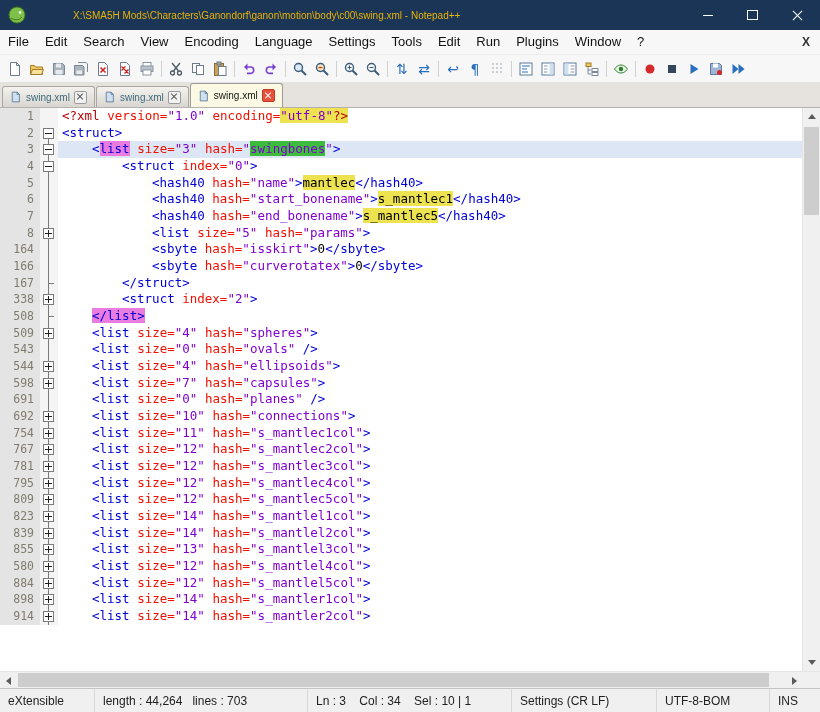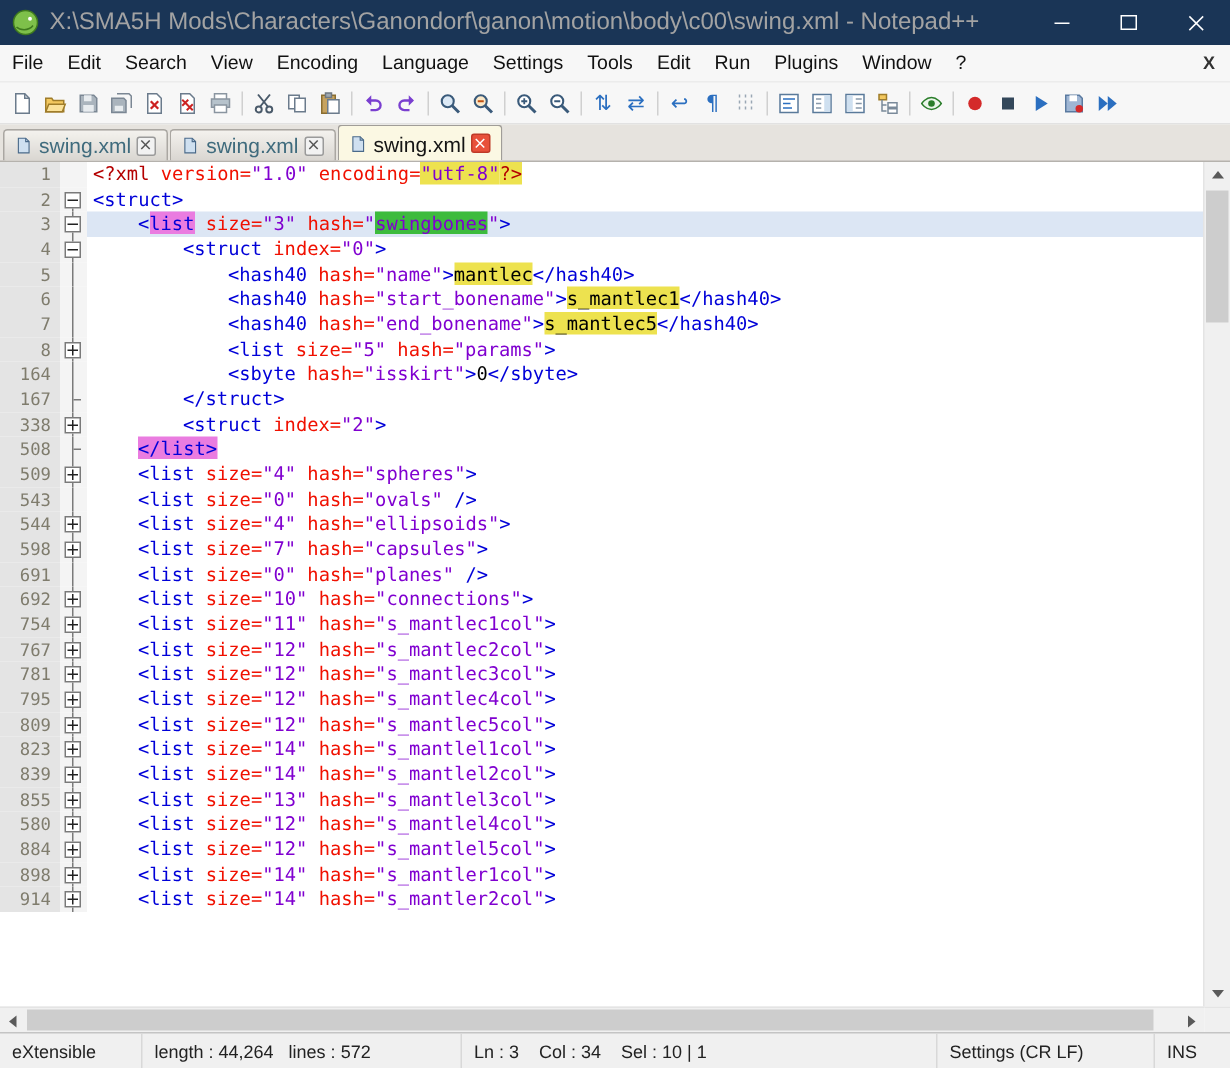--- a/index.html
+++ b/index.html
@@ -2,21 +2,21 @@
 <html style="--titlebar: #1a3556; --tag: #0000d8; --attr: #f01000; --value: #8000d0; --text: #000000; --decl: #b40000; --mark-yellow: #ede24f; --selection-green: #3dbb3d; --tag-match-pink: #ea7ce0; --caret-line: #dce6f4; --accent-blue: #2b6fc0;"><head>
 <meta charset="utf-8">
 <style>
   html,body{margin:0;padding:0;background:#888;}
   .window{width:820px;height:712px;display:flex;flex-direction:column;overflow:hidden;
     font-family:"Liberation Sans",sans-serif;background:#fff;position:relative;}
 
   
   .titlebar{height:30px;flex:none;background:var(--titlebar,#1a3556);display:flex;align-items:center;}
   .appicon{margin:0 7px 0 8px;display:flex;}
-  .title{flex:1;font-size:16px;color:#a3a3a3;white-space:nowrap;overflow:hidden;}
+  .title{flex:1;font-size:10px;color:#eab308;white-space:nowrap;overflow:hidden;margin-left:40px;}
   .wbtns{display:flex;height:30px;}
   .wbtn{width:45px;height:30px;display:flex;align-items:center;justify-content:center;}
   .glyph-min{width:10px;border-top:1px solid #fff;display:block;}
   .glyph-max{width:9px;height:8px;border:1px solid #fff;display:block;}
   .glyph-x{position:relative;width:11px;height:11px;display:block;}
   .glyph-x::before,.glyph-x::after{content:"";position:absolute;left:-1px;top:5px;width:13px;border-top:1px solid #fff;}
   .glyph-x::before{transform:rotate(45deg);} .glyph-x::after{transform:rotate(-45deg);}
 
   
   .menubar{height:24px;flex:none;background:#f7f7f7;display:flex;align-items:center;font-size:13px;color:#111;}
@@ -29,21 +29,21 @@
     display:flex;align-items:center;padding-left:4px;}
   .tbi{width:20px;height:20px;display:inline-flex;align-items:center;justify-content:center;margin:0 1px;border-radius:2px;}
   .tbi svg{width:16px;height:16px;display:block;}
   .tglyph{font-size:14px;line-height:1;font-family:"DejaVu Sans",sans-serif;}
   .tbsep{width:1px;height:16px;background:#d0d0d0;margin:0 3px;}
 
   
   .tabbar{height:24px;flex:none;background:#e6e3de;display:flex;align-items:flex-end;padding-left:2px;border-bottom:1px solid #b5b2ad;}
   .tab{display:flex;align-items:center;gap:4px;padding:0 7px;height:20px;margin-top:3px;margin-right:1px;
     background:linear-gradient(#f4f2ee,#d9d6d1);border:1px solid #aaa7a2;border-bottom:none;border-radius:3px 3px 0 0;}
-  .tab .tablabel{font-size:14px;color:#3f6b7d;white-space:nowrap;}
+  .tab .tablabel{font-size:10px;color:#3f6b7d;white-space:nowrap;}
   .tab.active{height:23px;margin-top:0;background:#fbf8e3;border-color:#a09d98;}
   .tab.active .tablabel{color:#141414;}
   .tabicon{display:flex;}
   .tabclose{width:11px;height:11px;position:relative;border:1px solid #9a9a9a;background:#f2f2f2;border-radius:2px;flex:none;}
   .tabclose::before,.tabclose::after{content:"";position:absolute;left:1px;top:4.5px;width:8px;border-top:1px solid #555;}
   .tabclose::before{transform:rotate(45deg);} .tabclose::after{transform:rotate(-45deg);}
   .tab.active .tabclose{background:#e8503a;border-color:#bf3a28;}
   .tab.active .tabclose::before,.tab.active .tabclose::after{border-color:#fff;}
 
   
@@ -370,20 +370,21 @@
     <div class="lines">
         <div class="row"><span class="ln">1</span><span class="fold"></span><div class="code" style="padding-left: 4px;"><span class="sg-x">&lt;?xml </span><span class="sg-a">version=</span><span class="sg-v">"1.0"</span><span class="sg-t"> </span><span class="sg-a">encoding=</span><span class="sg-v bg-y">"utf-8"</span><span class="sg-x bg-y">?&gt;</span></div></div>
         <div class="row"><span class="ln">2</span><span class="fold f-minus f-start"><i class="fbox"></i></span><div class="code" style="padding-left: 4px;"><span class="sg-g">&lt;struct&gt;</span></div></div>
         <div class="row caret"><span class="ln">3</span><span class="fold f-minus f-l"><i class="fbox"></i></span><div class="code" style="padding-left: 34px;"><span class="sg-g">&lt;</span><span class="sg-g bg-pk">list</span><span class="sg-g"> </span><span class="sg-a">size=</span><span class="sg-v">"3"</span><span class="sg-g"> </span><span class="sg-a">hash=</span><span class="sg-v">"</span><span class="sg-v bg-gn">swingbones</span><span class="sg-v">"</span><span class="sg-g">&gt;</span></div></div>
         <div class="row"><span class="ln">4</span><span class="fold f-minus f-l"><i class="fbox"></i></span><div class="code" style="padding-left: 64px;"><span class="sg-g">&lt;struct </span><span class="sg-a">index=</span><span class="sg-v">"0"</span><span class="sg-g">&gt;</span></div></div>
         <div class="row"><span class="ln">5</span><span class="fold f-l"></span><div class="code" style="padding-left: 94px;"><span class="sg-g">&lt;hash40 </span><span class="sg-a">hash=</span><span class="sg-v">"name"</span><span class="sg-g">&gt;</span><span class="sg-t bg-y">mantlec</span><span class="sg-g">&lt;/hash40&gt;</span></div></div>
         <div class="row"><span class="ln">6</span><span class="fold f-l"></span><div class="code" style="padding-left: 94px;"><span class="sg-g">&lt;hash40 </span><span class="sg-a">hash=</span><span class="sg-v">"start_bonename"</span><span class="sg-g">&gt;</span><span class="sg-t bg-y">s_mantlec1</span><span class="sg-g">&lt;/hash40&gt;</span></div></div>
         <div class="row"><span class="ln">7</span><span class="fold f-l"></span><div class="code" style="padding-left: 94px;"><span class="sg-g">&lt;hash40 </span><span class="sg-a">hash=</span><span class="sg-v">"end_bonename"</span><span class="sg-g">&gt;</span><span class="sg-t bg-y">s_mantlec5</span><span class="sg-g">&lt;/hash40&gt;</span></div></div>
         <div class="row"><span class="ln">8</span><span class="fold f-plus f-l"><i class="fbox plus"></i></span><div class="code" style="padding-left: 94px;"><span class="sg-g">&lt;list </span><span class="sg-a">size=</span><span class="sg-v">"5"</span><span class="sg-g"> </span><span class="sg-a">hash=</span><span class="sg-v">"params"</span><span class="sg-g">&gt;</span></div></div>
         <div class="row"><span class="ln">164</span><span class="fold f-l"></span><div class="code" style="padding-left: 94px;"><span class="sg-g">&lt;sbyte </span><span class="sg-a">hash=</span><span class="sg-v">"isskirt"</span><span class="sg-g">&gt;</span><span class="sg-t">0</span><span class="sg-g">&lt;/sbyte&gt;</span></div></div>
+        <div class="row"><span class="ln">166</span><span class="fold f-l"></span><div class="code" style="padding-left: 94px;"><span class="sg-g">&lt;sbyte </span><span class="sg-a">hash=</span><span class="sg-v">"curverotatex"</span><span class="sg-g">&gt;</span><span class="sg-t">0</span><span class="sg-g">&lt;/sbyte&gt;</span></div></div>
         <div class="row"><span class="ln">167</span><span class="fold f-l f-end"></span><div class="code" style="padding-left: 64px;"><span class="sg-g">&lt;/struct&gt;</span></div></div>
         <div class="row"><span class="ln">338</span><span class="fold f-plus f-l"><i class="fbox plus"></i></span><div class="code" style="padding-left: 64px;"><span class="sg-g">&lt;struct </span><span class="sg-a">index=</span><span class="sg-v">"2"</span><span class="sg-g">&gt;</span></div></div>
         <div class="row"><span class="ln">508</span><span class="fold f-l f-end"></span><div class="code" style="padding-left: 34px;"><span class="sg-g bg-pk">&lt;/list&gt;</span></div></div>
         <div class="row"><span class="ln">509</span><span class="fold f-plus f-l"><i class="fbox plus"></i></span><div class="code" style="padding-left: 34px;"><span class="sg-g">&lt;list </span><span class="sg-a">size=</span><span class="sg-v">"4"</span><span class="sg-g"> </span><span class="sg-a">hash=</span><span class="sg-v">"spheres"</span><span class="sg-g">&gt;</span></div></div>
         <div class="row"><span class="ln">543</span><span class="fold f-l"></span><div class="code" style="padding-left: 34px;"><span class="sg-g">&lt;list </span><span class="sg-a">size=</span><span class="sg-v">"0"</span><span class="sg-g"> </span><span class="sg-a">hash=</span><span class="sg-v">"ovals"</span><span class="sg-g"> /&gt;</span></div></div>
         <div class="row"><span class="ln">544</span><span class="fold f-plus f-l"><i class="fbox plus"></i></span><div class="code" style="padding-left: 34px;"><span class="sg-g">&lt;list </span><span class="sg-a">size=</span><span class="sg-v">"4"</span><span class="sg-g"> </span><span class="sg-a">hash=</span><span class="sg-v">"ellipsoids"</span><span class="sg-g">&gt;</span></div></div>
         <div class="row"><span class="ln">598</span><span class="fold f-plus f-l"><i class="fbox plus"></i></span><div class="code" style="padding-left: 34px;"><span class="sg-g">&lt;list </span><span class="sg-a">size=</span><span class="sg-v">"7"</span><span class="sg-g"> </span><span class="sg-a">hash=</span><span class="sg-v">"capsules"</span><span class="sg-g">&gt;</span></div></div>
         <div class="row"><span class="ln">691</span><span class="fold f-l"></span><div class="code" style="padding-left: 34px;"><span class="sg-g">&lt;list </span><span class="sg-a">size=</span><span class="sg-v">"0"</span><span class="sg-g"> </span><span class="sg-a">hash=</span><span class="sg-v">"planes"</span><span class="sg-g"> /&gt;</span></div></div>
         <div class="row"><span class="ln">692</span><span class="fold f-plus f-l"><i class="fbox plus"></i></span><div class="code" style="padding-left: 34px;"><span class="sg-g">&lt;list </span><span class="sg-a">size=</span><span class="sg-v">"10"</span><span class="sg-g"> </span><span class="sg-a">hash=</span><span class="sg-v">"connections"</span><span class="sg-g">&gt;</span></div></div>
         <div class="row"><span class="ln">754</span><span class="fold f-plus f-l"><i class="fbox plus"></i></span><div class="code" style="padding-left: 34px;"><span class="sg-g">&lt;list </span><span class="sg-a">size=</span><span class="sg-v">"11"</span><span class="sg-g"> </span><span class="sg-a">hash=</span><span class="sg-v">"s_mantlec1col"</span><span class="sg-g">&gt;</span></div></div>
@@ -410,19 +411,20 @@
     <div class="hscroll">
       <div class="sarrow left"></div>
       <div class="hthumb"></div>
       <div class="sarrow right"></div>
     </div>
     <div class="corner"></div>
   </div>
 
   <div class="statusbar">
     <span class="sb f1">eXtensible</span>
-    <span class="sb f2">length : 44,264   lines : 572</span>
+    <span class="sb f2">length : 44,264   lines : 703</span>
     <span class="sb f3">Ln : 3    Col : 34    Sel : 10 | 1</span>
     <span class="sb f4">Settings (CR LF)</span>
+    <span class="sb f5">UTF-8-BOM</span>
     <span class="sb f6">INS</span>
   </div>
 
 </div>
 
 </body></html>

